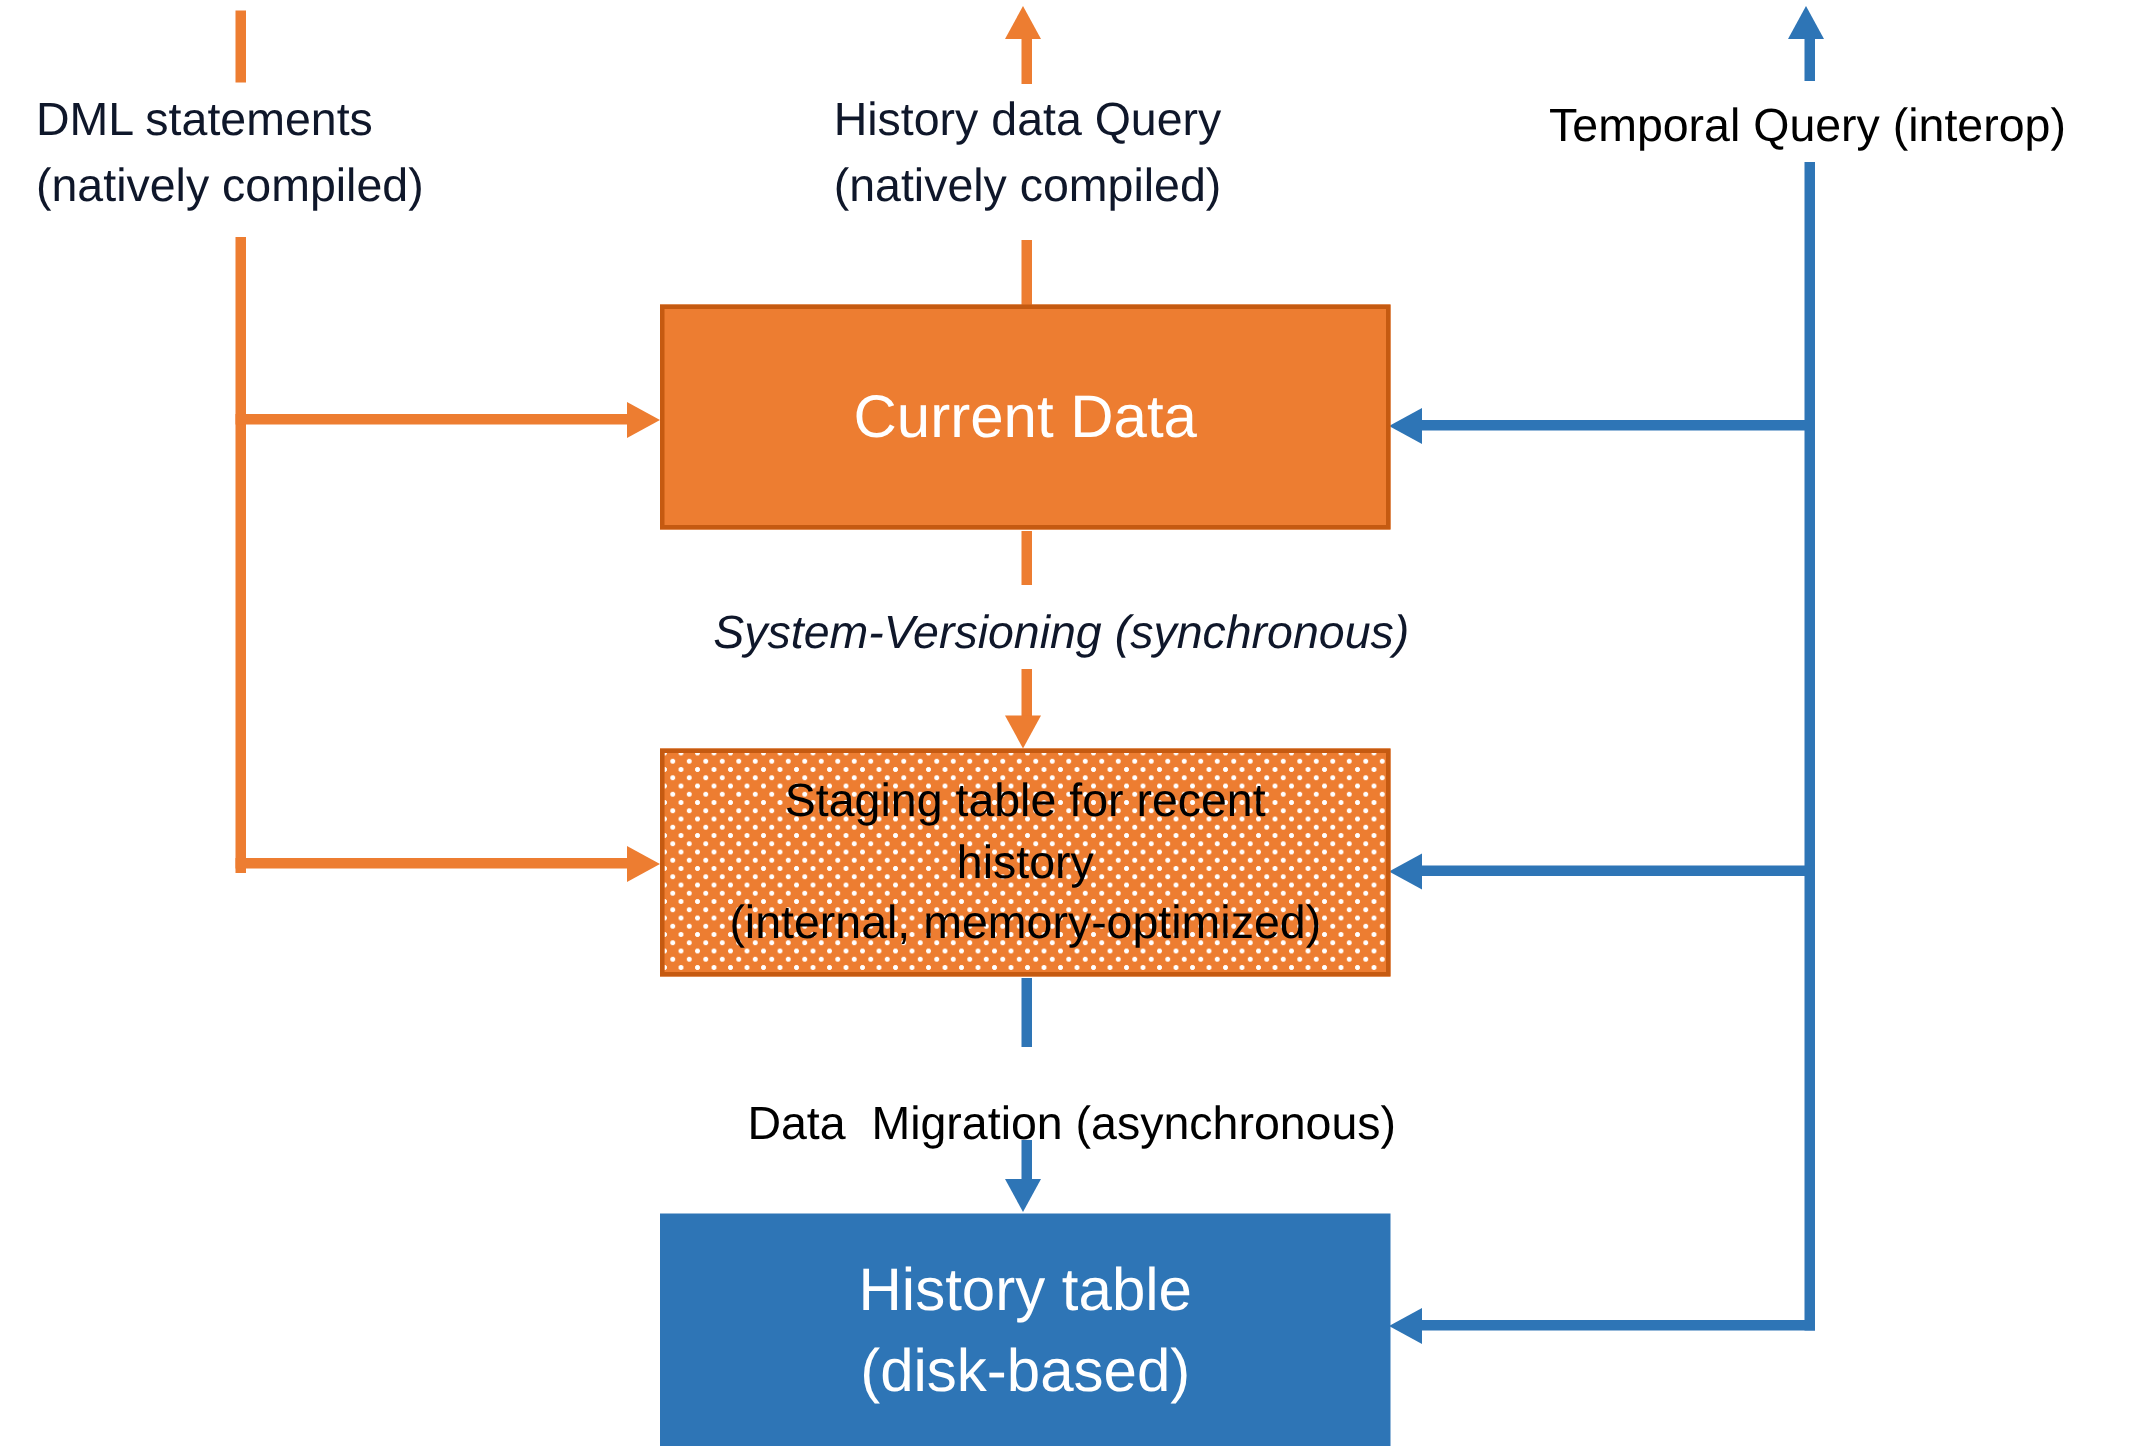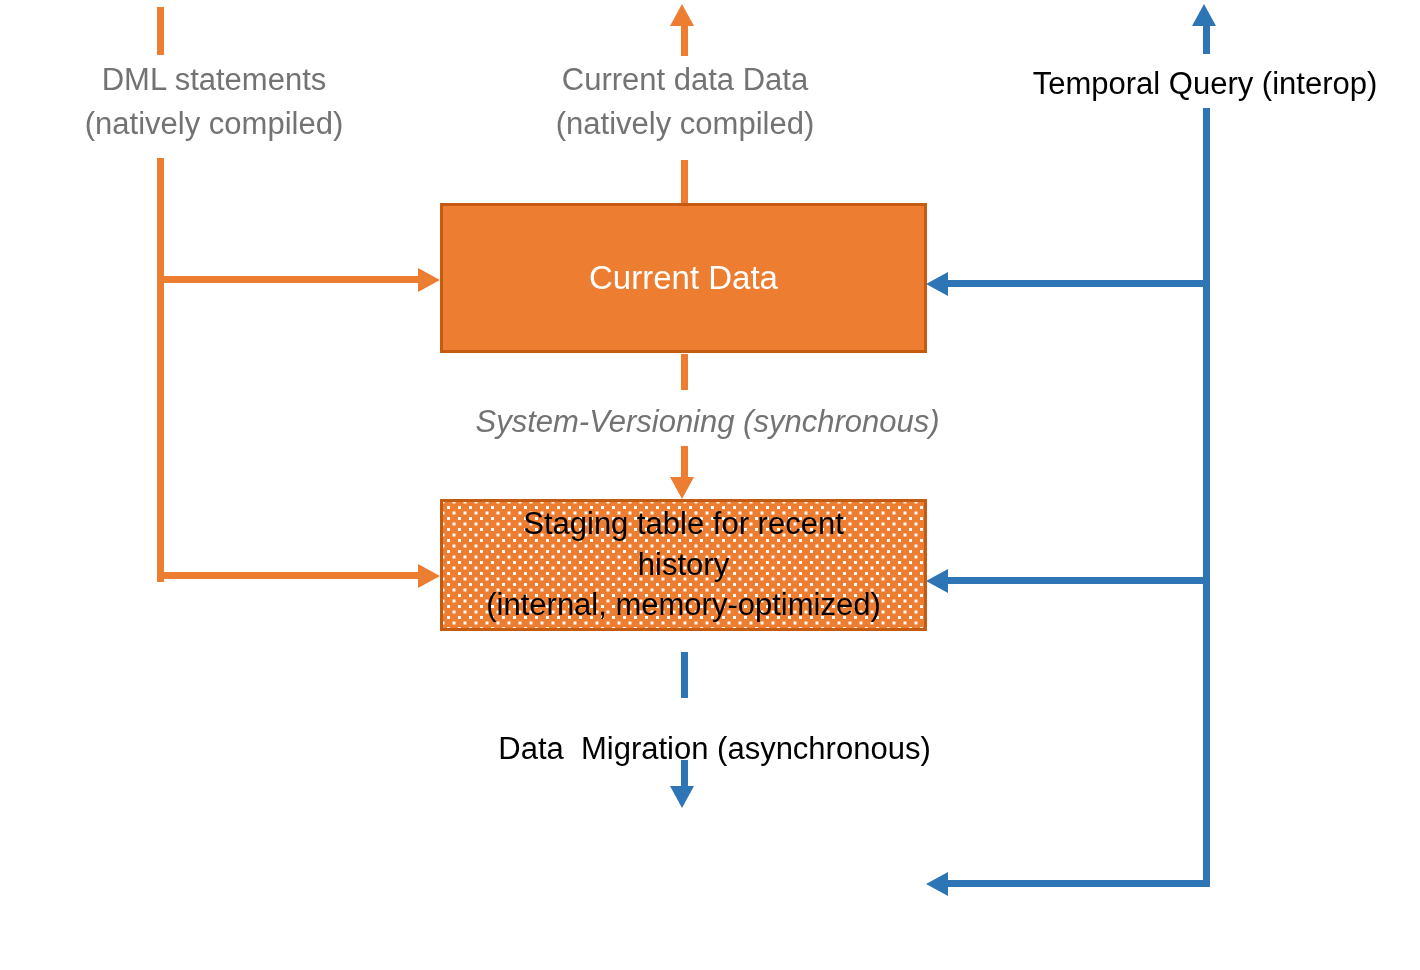--- a/index.html
+++ b/index.html
@@ -14,33 +14,33 @@
   
   .ah{position:absolute;width:0;height:0;}
   .ah-right.o{border-top:12px solid transparent;border-bottom:12px solid transparent;border-left:22px solid #ED7D31;}
   .ah-left.b{border-top:12px solid transparent;border-bottom:12px solid transparent;border-right:22px solid #2E75B6;}
   .ah-up.o{border-left:12px solid transparent;border-right:12px solid transparent;border-bottom:22px solid #ED7D31;}
   .ah-up.b{border-left:12px solid transparent;border-right:12px solid transparent;border-bottom:22px solid #2E75B6;}
   .ah-down.o{border-left:12px solid transparent;border-right:12px solid transparent;border-top:22px solid #ED7D31;}
   .ah-down.b{border-left:12px solid transparent;border-right:12px solid transparent;border-top:22px solid #2E75B6;}
   
   .lbl{position:absolute;font-size:31px;line-height:1.42;}
-  .lbl.o{color:#737373;text-align:center;}
+  .lbl.o{color:#0f172a;}
   .lbl.b{color:#000000;}
   .center{text-align:center;}
   .pre{white-space:pre;}
   
   .node{
     position:absolute;left:440px;width:487px;box-sizing:border-box;
     display:flex;flex-direction:column;align-items:center;justify-content:center;
-    font-size:33px;line-height:1.35;text-align:center;
+    font-size:40px;line-height:1.35;text-align:center;
   }
   .node-current{top:203px;height:150px;background:#ED7D31;border:3px solid #C55A11;color:#ffffff;}
   .node-staging{
-    top:499px;height:132px;border:3px solid #C55A11;color:#000000;font-size:31px;line-height:1.32;
+    top:499px;height:152px;border:3px solid #C55A11;color:#000000;font-size:31px;line-height:1.32;
     background-color:#ED7D31;
     background-image:
       radial-gradient(circle, #ffffff 1.4px, rgba(255,255,255,0) 1.9px),
       radial-gradient(circle, #ffffff 1.4px, rgba(255,255,255,0) 1.9px);
     background-size:11px 11px;
     background-position:0 0, 5.5px 5.5px;
   }
   .node-staging .wrap-line{max-width:410px;}
   .node-history{top:809px;height:155px;background:#2E75B6;color:#ffffff;}
 </style>
@@ -58,21 +58,21 @@
 
   <div class="ln o" style="left:157px;top:276px;width:262px;height:7px;"></div>
   <div class="ah ah-right o" style="left:418px;top:268px;"></div>
 
   <div class="ln o" style="left:157px;top:572px;width:262px;height:7px;"></div>
   <div class="ah ah-right o" style="left:418px;top:564px;"></div>
 
   <div class="ah ah-up o" style="left:670px;top:4px;"></div>
   <div class="ln o" style="left:681px;top:26px;width:7px;height:30px;"></div>
   <div class="lbl o center" style="left:485px;top:58px;width:400px;">
-    <div>Current data Data</div>
+    <div>History data Query</div>
     <div>(natively compiled)</div>
   </div>
   <div class="ln o" style="left:681px;top:160px;width:7px;height:44px;"></div>
 
   <div class="ah ah-up b" style="left:1192px;top:4px;"></div>
   <div class="ln b" style="left:1203px;top:26px;width:7px;height:28px;"></div>
   <div class="lbl b center" style="left:1000px;top:62px;width:410px;">Temporal Query (interop)</div>
   <div class="ln b" style="left:1203px;top:108px;width:7px;height:779px;"></div>
 
   <div class="ln b" style="left:948px;top:280px;width:262px;height:7px;"></div>
@@ -96,14 +96,18 @@
   <div class="node node-staging">
     <div class="wrap-line">Staging table for recent history</div>
     <div>(internal, memory-optimized)</div>
   </div>
 
   <div class="ln b" style="left:681px;top:652px;width:7px;height:46px;"></div>
   <div class="lbl b center pre" style="left:462px;top:706px;width:505px;margin-top:21px;">Data  Migration (asynchronous)</div>
   <div class="ln b" style="left:681px;top:760px;width:7px;height:26px;"></div>
   <div class="ah ah-down b" style="left:670px;top:786px;"></div>
 
+  <div class="node node-history">
+    <div>History table</div>
+    <div>(disk-based)</div>
+  </div>
 
 </div>
 
 </body></html>

